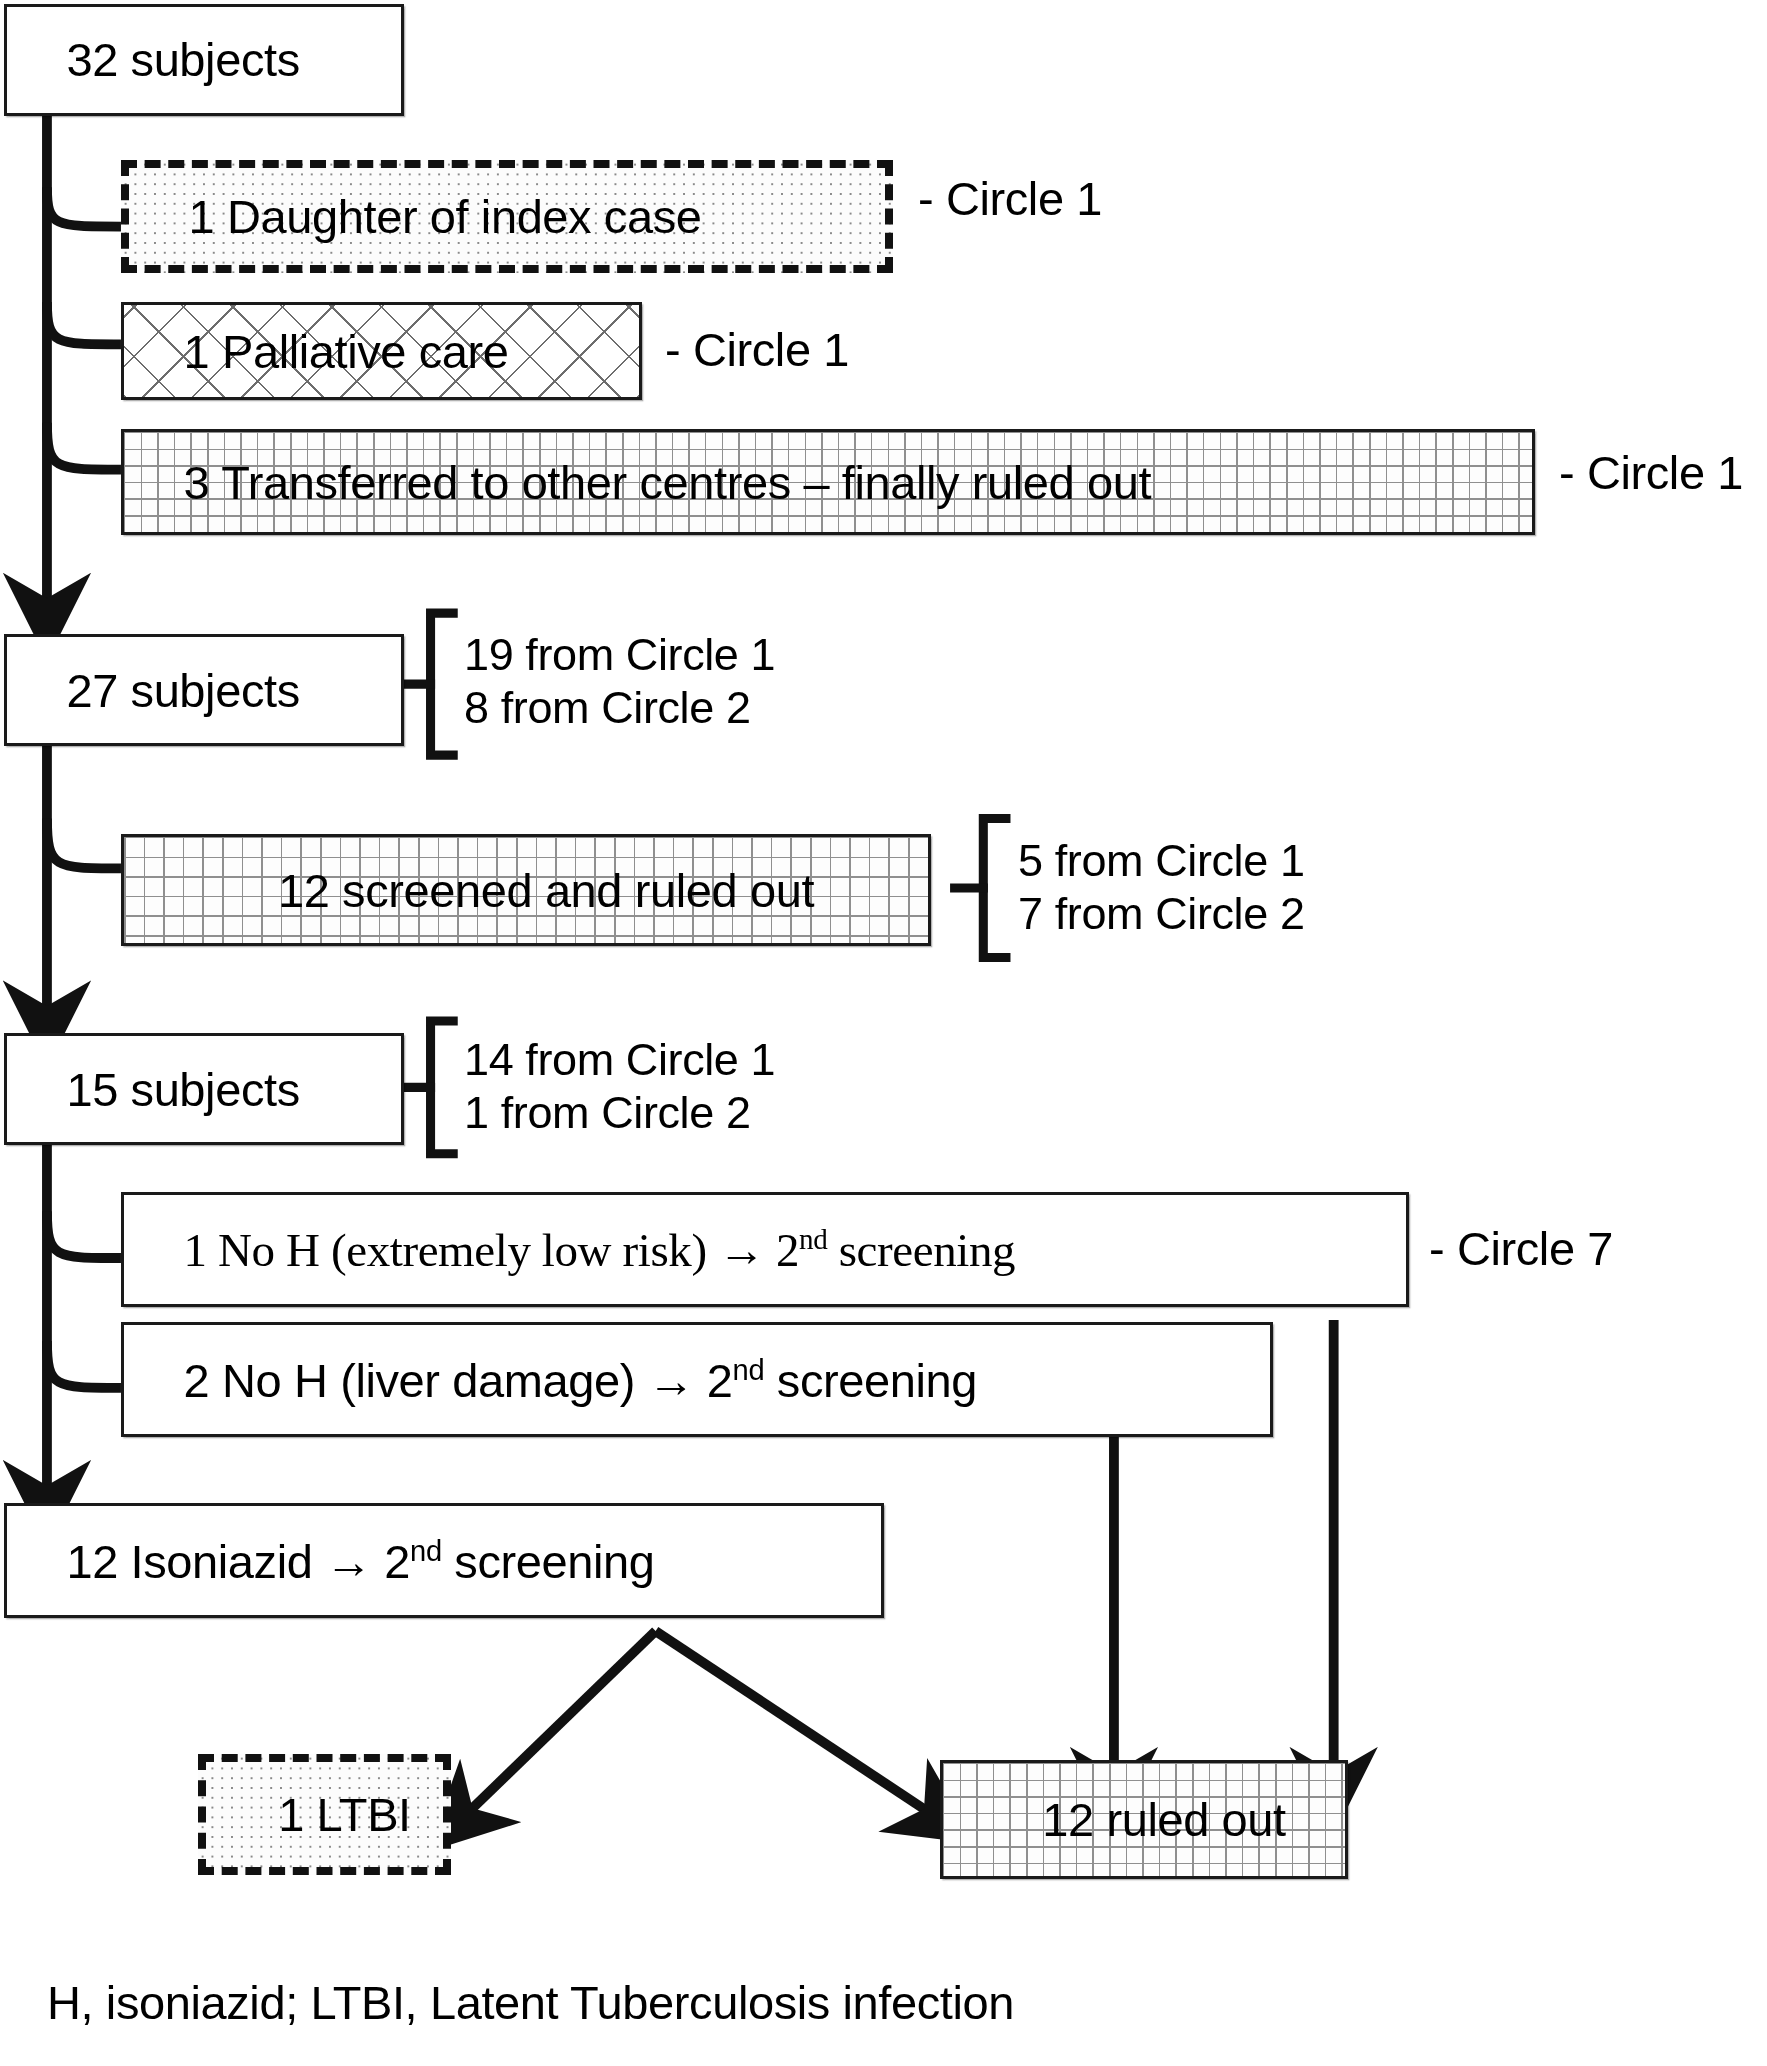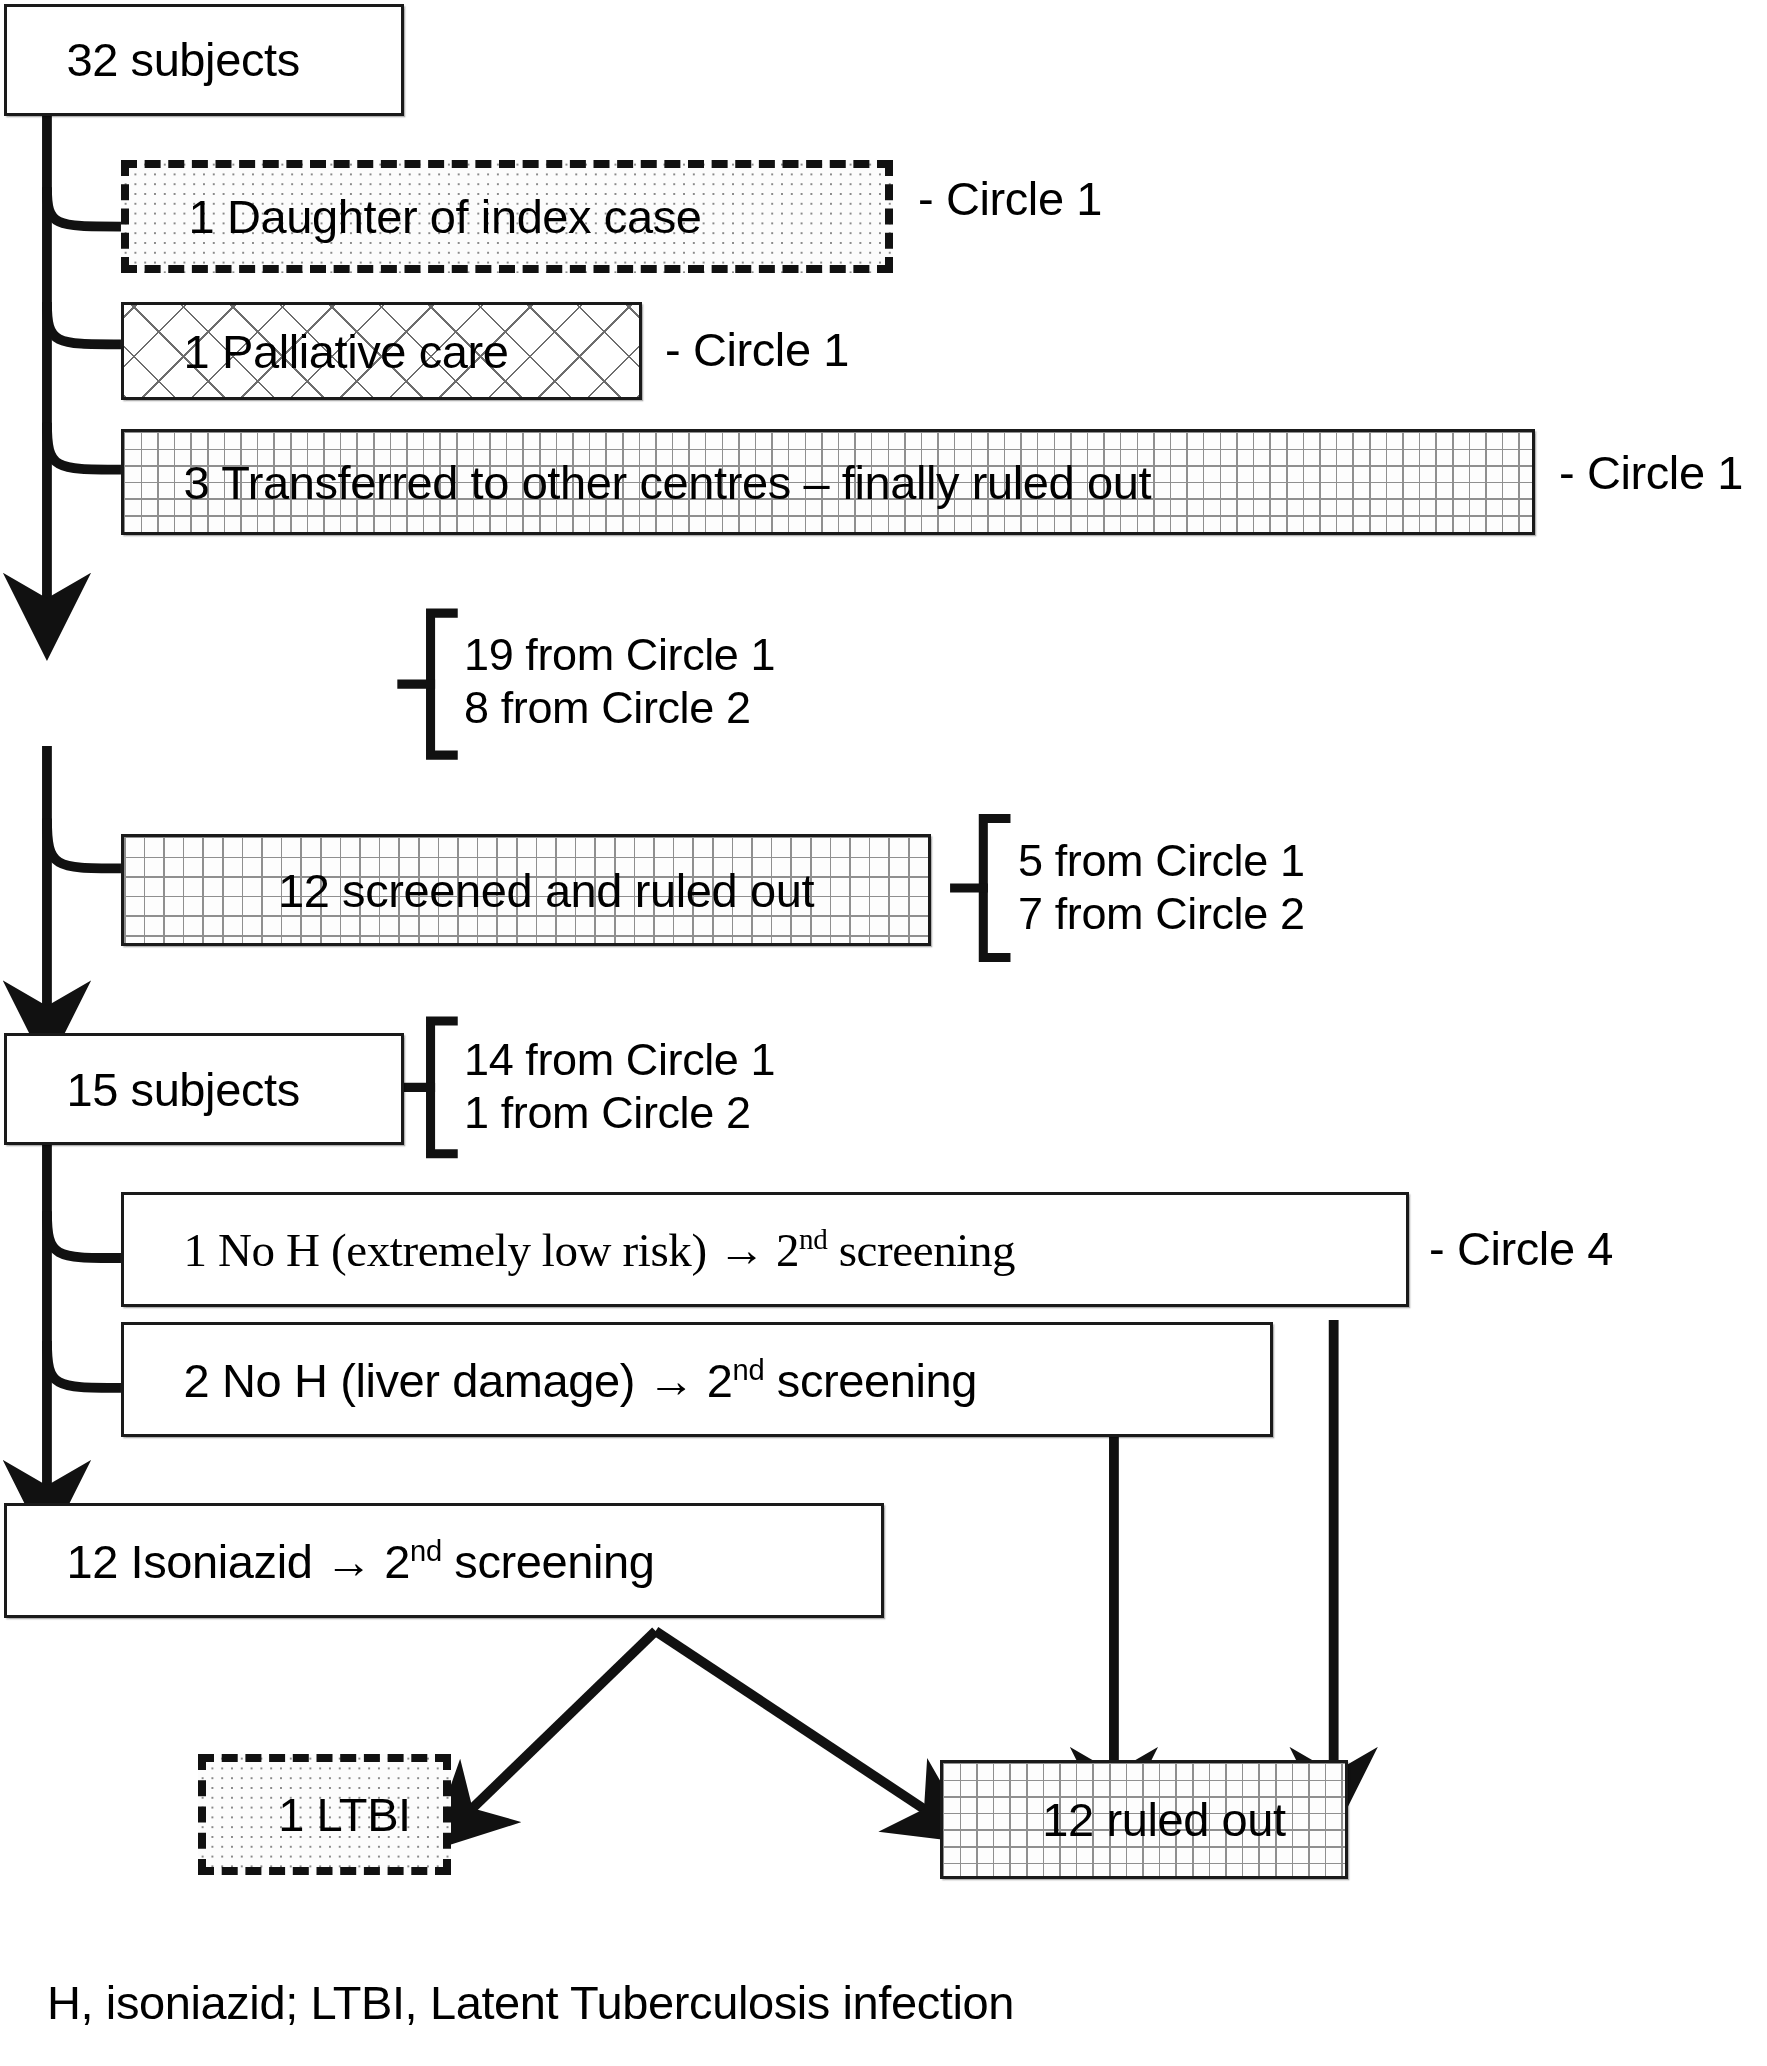--- a/index.html
+++ b/index.html
@@ -171,20 +171,23 @@
   <div class="node b-solid f-cross" style="left:121px; top:302px; width:521px; height:98px;">
     <span class="lbl">1 Palliative care</span>
   </div>
   <div class="side-note" style="left:665px; top:326px;">- Circle 1</div>
 
   <div class="node b-solid f-grid-fine" style="left:121px; top:429px; width:1414px; height:106px;">
     <span class="lbl">3 Transferred to other centres – finally ruled out</span>
   </div>
   <div class="side-note" style="left:1559px; top:449px;">- Circle 1</div>
 
+  <div class="node b-solid f-white" style="left:3.8px; top:634px; width:400px; height:112px;">
+    <span class="lbl">27 subjects</span>
+  </div>
   <div class="split-note" style="left:464px; top:628px;">
     <div>19 from Circle 1</div>
     <div>8 from Circle 2</div>
   </div>
 
   <div class="node b-solid f-grid" style="left:121px; top:834px; width:810px; height:112px;">
     <span class="lbl">12 screened and ruled out</span>
   </div>
   <div class="split-note" style="left:1018px; top:834px;">
     <div>5 from Circle 1</div>
@@ -197,21 +200,21 @@
   <div class="split-note" style="left:464px; top:1033px;">
     <div>14 from Circle 1</div>
     <div>1 from Circle 2</div>
   </div>
 
   <div class="node b-solid f-white" style="left:121px; top:1192px; width:1288px; height:115px;font-family:Liberation Serif, serif;">
     <span class="lbl">
       <span>1 No H (extremely low risk) → 2</span><sup>nd</sup><span> screening</span>
     </span>
   </div>
-  <div class="side-note" style="left:1429px; top:1225px;">- Circle 4</div>
+  <div class="side-note" style="left:1429px; top:1225px;">- Circle 7</div>
 
   <div class="node b-solid f-white" style="left:121px; top:1322px; width:1152px; height:115px;">
     <span class="lbl">
       <span>2 No H (liver damage) → 2</span><sup>nd</sup><span> screening</span>
     </span>
   </div>
 
   <div class="node b-solid f-white" style="left:3.8px; top:1503px; width:880px; height:115px;">
     <span class="lbl">
       <span>12 Isoniazid → 2</span><sup>nd</sup><span> screening</span>

